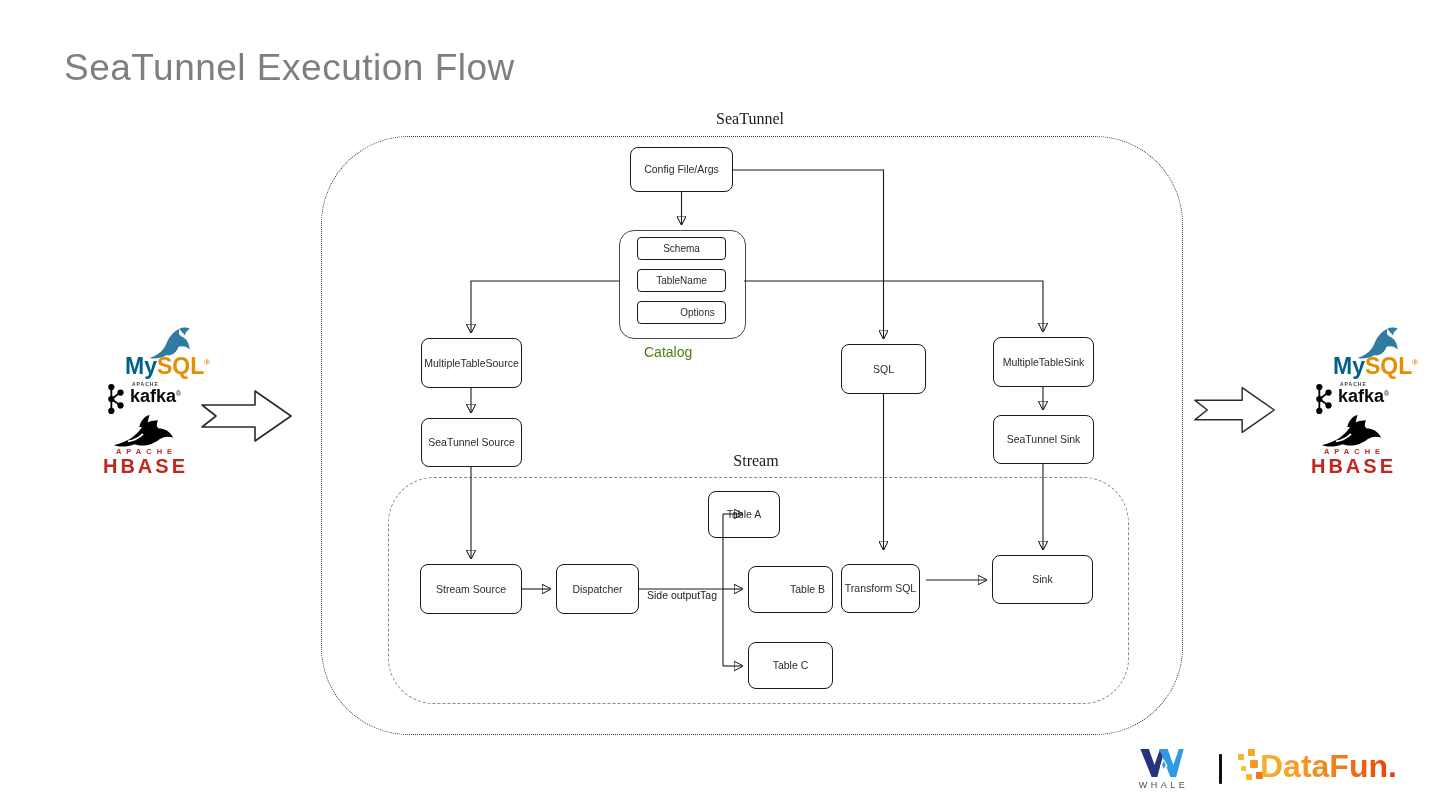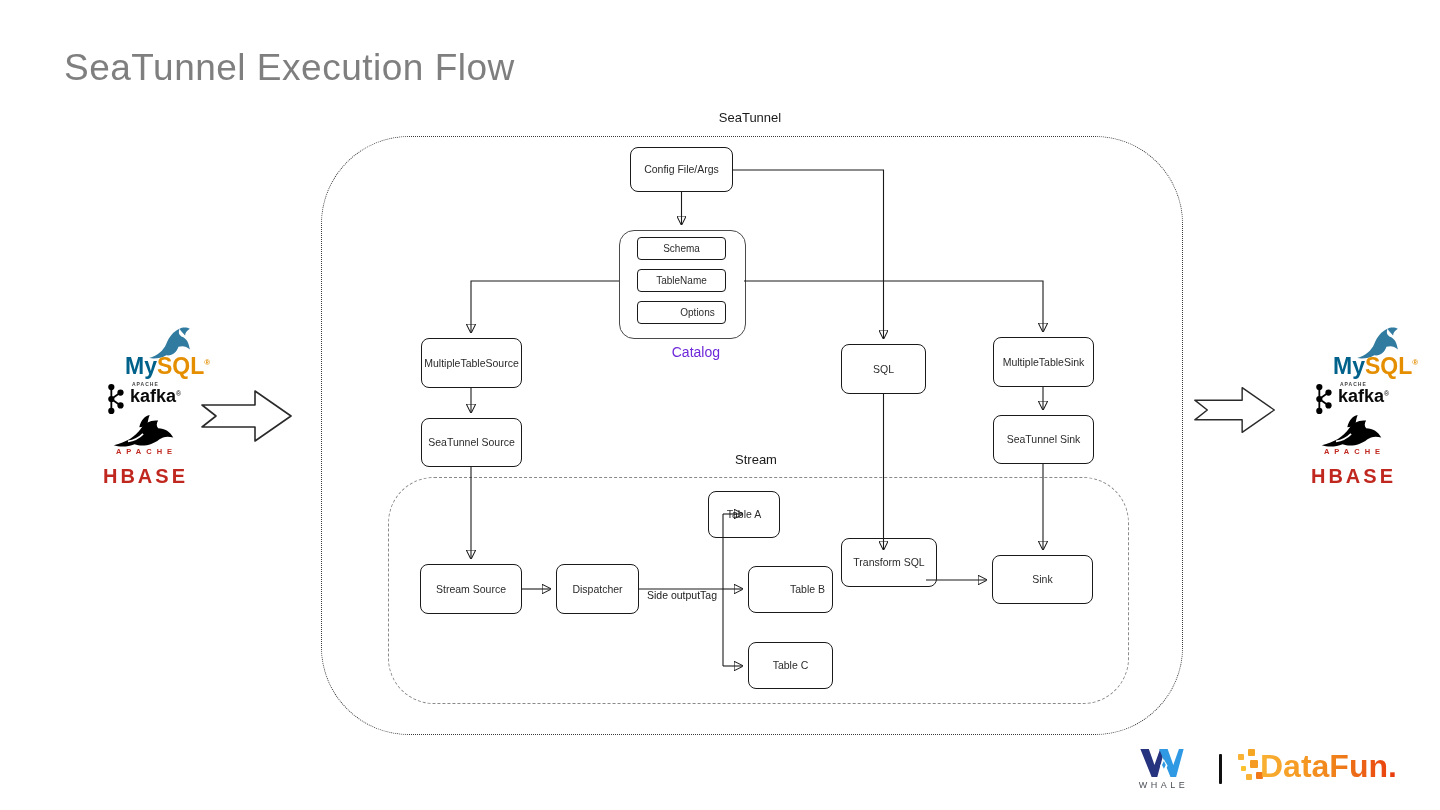--- a/index.html
+++ b/index.html
@@ -8,43 +8,43 @@
   .abs{position:absolute;}
 
   
   .slide-title{left:64px;top:47px;font-size:37px;color:#7f7f7f;font-weight:400;letter-spacing:.5px;}
 
   
   .seatunnel-box{left:321px;top:136px;width:860px;height:597px;border:1.3px dotted #3a3a3a;border-radius:88px;}
   .engine-box{left:388px;top:477px;width:739px;height:225px;border:1.4px dashed #8a8a8a;border-radius:46px;}
   .catalog-box{left:619px;top:230px;width:125px;height:107px;border:1.4px solid #4a4a4a;border-radius:15px;background:#fff;}
 
-  .big-label{color:#1a1a1a;font-size:13px;}
+  .big-label{color:#1a1a1a;font-size:16px;font-family:Liberation Serif, serif;}
   .seatunnel-label{left:700px;top:110px;width:100px;text-align:center;}
   .engine-label{left:716px;top:452px;width:80px;text-align:center;}
-  .catalog-label{left:644px;top:344px;width:76px;text-align:right;font-size:14px;color:#6d28d9;}
+  .catalog-label{left:644px;top:344px;width:76px;text-align:left;font-size:14px;color:#4d7c0f;}
 
   
   .node{background:#fff;border:1px solid #1a1a1a;border-radius:8px;display:flex;align-items:center;
         justify-content:center;text-align:center;font-size:10.5px;color:#2b2b2b;line-height:1.15;padding:2px;box-sizing:border-box;}
   .cat-item{width:89px;height:23px;border:1px solid #1a1a1a;border-radius:4px;background:#fff;display:flex;
         align-items:center;justify-content:center;font-size:10px;color:#2b2b2b;box-sizing:border-box;}
 
   .n-config{left:630px;top:147px;width:103px;height:45px;}
   .n-mts{left:421px;top:338px;width:101px;height:50px;}
   .n-sts{left:421px;top:418px;width:101px;height:49px;}
   .n-sql{left:841px;top:344px;width:85px;height:50px;}
   .n-mtk{left:993px;top:337px;width:101px;height:50px;}
   .n-stk{left:993px;top:415px;width:101px;height:49px;}
   .n-stream{left:420px;top:564px;width:102px;height:50px;}
   .n-disp{left:556px;top:564px;width:83px;height:50px;}
   .n-ta{left:708px;top:491px;width:72px;height:47px;}
   .n-tb{left:748px;top:566px;width:85px;height:47px;padding-left:36px;}
   .n-tc{left:748px;top:642px;width:85px;height:47px;}
-  .n-tsql{left:841px;top:538px;width:96px;height:49px;text-align:center;}
+  .n-tsql{left:841px;top:564px;width:79px;height:49px;text-align:center;}
   .n-sink{left:992px;top:555px;width:101px;height:49px;}
 
   .cat-stack{left:637px;top:237px;width:89px;}
   .cat-stack .cat-item{margin-bottom:9px;}
   .cat-stack .cat-item:last-child{margin-bottom:13px;padding-left:32px;}
 
   .edge-label{left:644px;top:569px;width:76px;text-align:center;font-size:10.5px;color:#1a1a1a;background:#fff;margin-top:20px;}
 
   
   #connectors{left:0;top:0;pointer-events:none;}
@@ -60,21 +60,21 @@
   .dolphin{position:absolute;left:60px;top:0;}
   .kafka-icon{position:absolute;left:18px;top:56px;}
   .kafka-word{position:absolute;left:44px;top:56px;line-height:1;}
   .kafka-apache{display:block;font-size:5px;letter-spacing:1px;color:#444;font-weight:700;margin-left:2px;}
   .kafka-label{font-size:18px;font-weight:700;color:#0a0a0a;letter-spacing:0;}
   .kafka-reg{font-size:7px;color:#0a0a0a;vertical-align:super;}
   .orca{position:absolute;left:24px;top:88px;}
   .hbase-apache{position:absolute;left:0;top:121px;width:116px;text-align:center;font-size:7.5px;font-weight:700;
       letter-spacing:5px;color:#c0281f;text-indent:5px;}
   .hbase-label{position:absolute;left:0;top:129px;width:116px;text-align:center;font-size:20px;font-weight:800;
-      letter-spacing:3px;color:#c0281f;text-indent:3px;margin-top:10px;}
+      letter-spacing:3px;color:#c0281f;text-indent:3px;}
 
   .stack-left{left:86px;top:326px;}
   .stack-right{left:1294px;top:326px;}
 
   
   .whale-wrap{left:1130px;top:745px;width:64px;height:48px;text-align:center;}
   .whale-w{position:absolute;left:8px;top:2px;}
   .whale-label{position:absolute;left:0;top:35px;width:64px;font-size:9px;letter-spacing:3.5px;color:#4a4f55;text-indent:3px;}
   .logo-divider{left:1219px;top:754px;width:3px;height:30px;background:#101010;border-radius:1px;
       font-size:0;color:transparent;overflow:hidden;}

